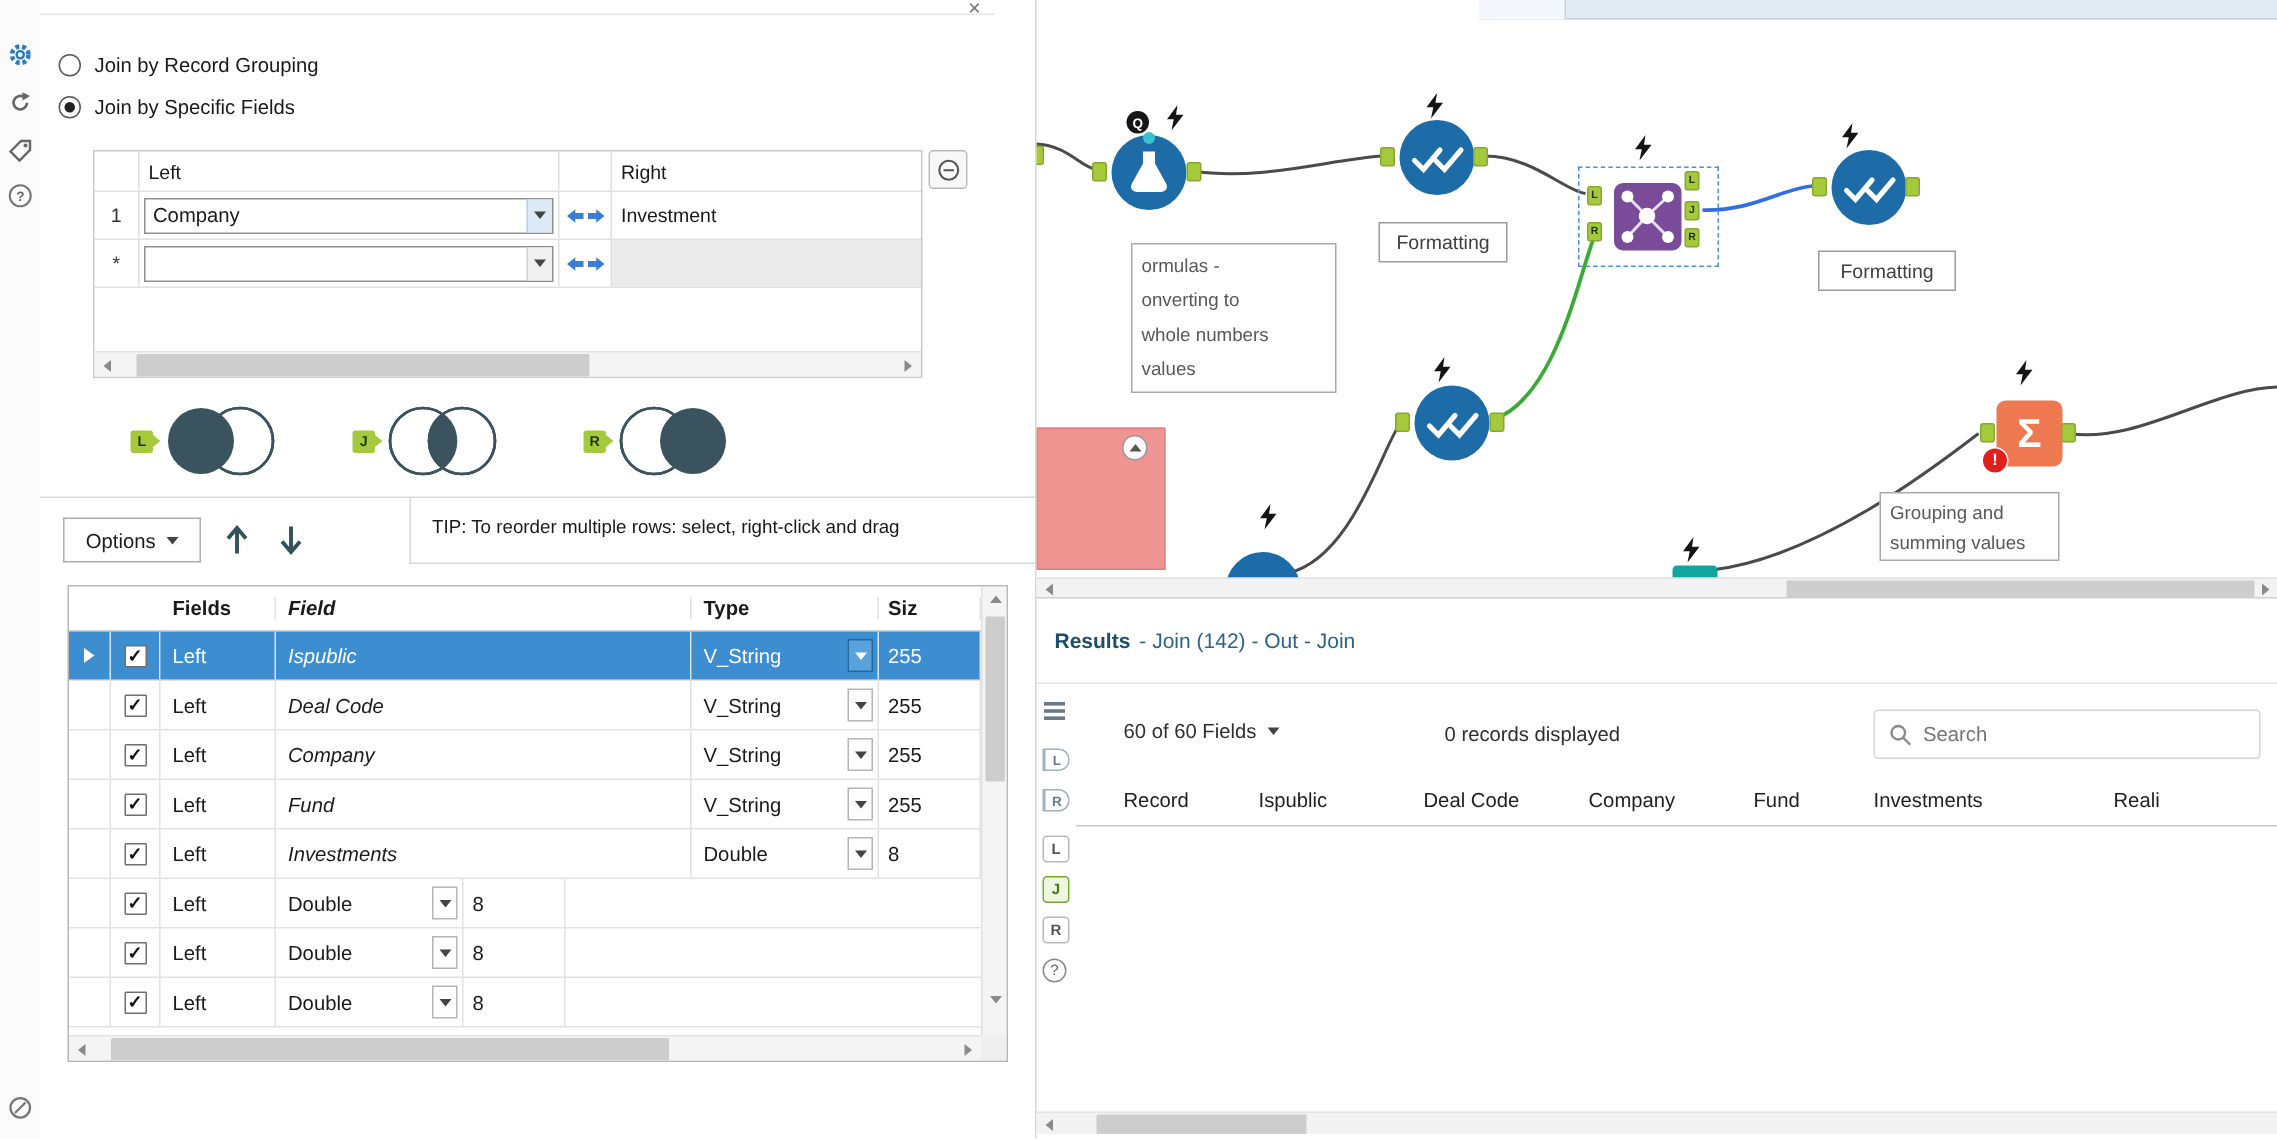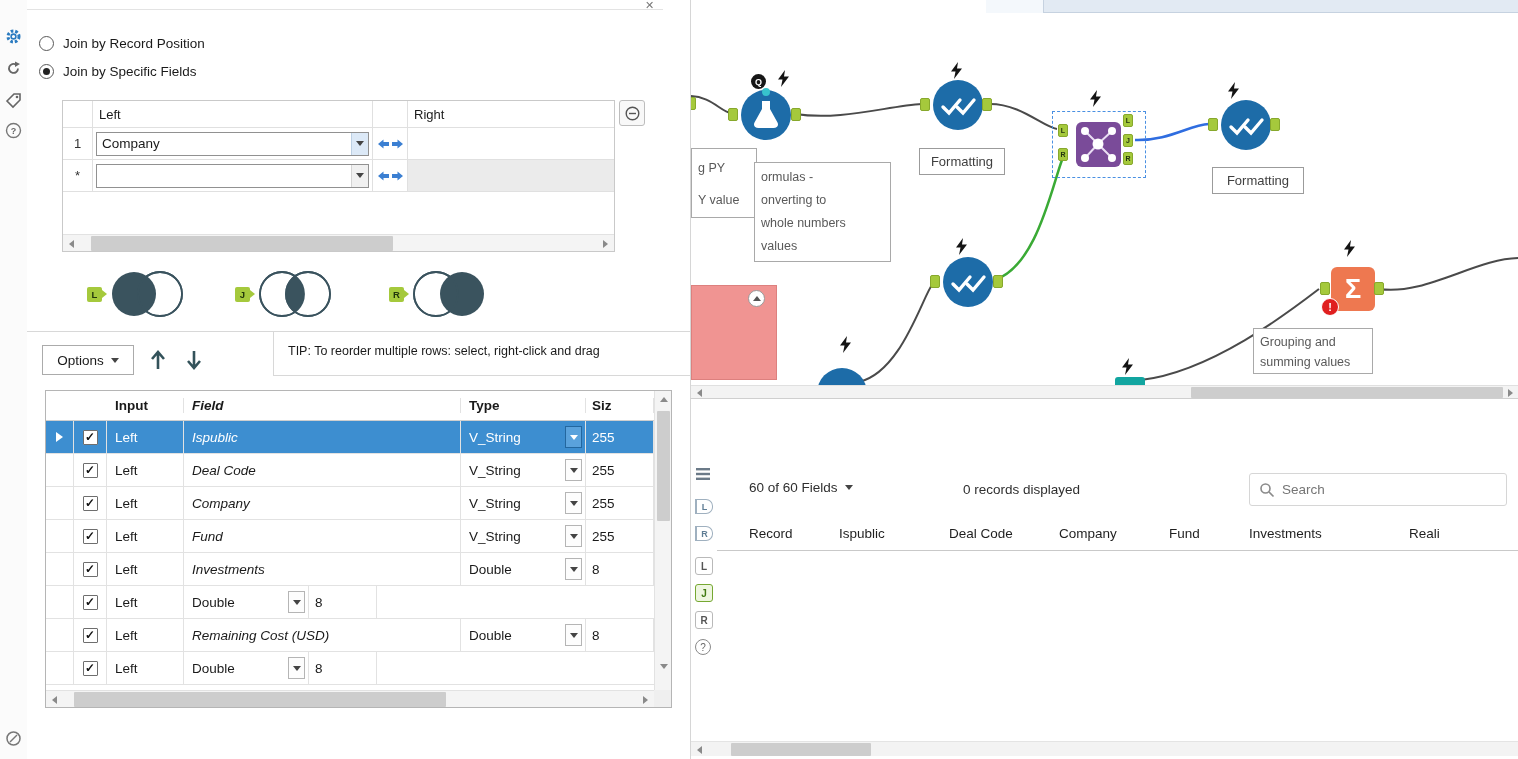--- a/index.html
+++ b/index.html
@@ -143,21 +143,21 @@
       <line x1="5" y1="12" x2="12" y2="5" stroke="#777" stroke-width="1.5"></line>
     </svg>
   </div>
 
   <div class="config-panel">
     <div class="cp-topline"></div>
     <span class="cp-close">✕</span>
 
     <div class="radio-row" style="top:33px">
       <span class="radio"></span>
-      <span class="radio-lbl">Join by Record Position</span>
+      <span class="radio-lbl">Join by Record Grouping</span>
     </div>
     <div class="radio-row" style="top:61px">
       <span class="radio on"></span>
       <span class="radio-lbl">Join by Specific Fields</span>
     </div>
 
     <div class="join-table">
       <div class="jt-row jt-head">
         <div class="jt-num"></div>
         <div class="jt-left">Left</div>
@@ -173,20 +173,21 @@
                 <i class="car"></i>
               </span>
           </div>
         </div>
         <div class="jt-arr">
           <svg width="25" height="12" viewBox="0 0 25 12">
             <polygon points="0,6 5.5,1.5 5.5,4 11,4 11,8 5.5,8 5.5,10.5" fill="#3b7fd2"></polygon>
             <polygon points="25,6 19.5,1.5 19.5,4 14,4 14,8 19.5,8 19.5,10.5" fill="#3b7fd2"></polygon>
           </svg>
         </div>
+        <div class="jt-right">Investment</div>
       </div>
       <div class="jt-row jt-r">
         <div class="jt-num">*</div>
         <div class="jt-left">
           <div class="combo empty">
             <span class="cv"></span>
             <span class="cbtn">
                 <i class="car"></i>
               </span>
           </div>
@@ -263,21 +264,21 @@
     </svg>
     <svg class="abs" style="left:158px; top:348px" width="18" height="24" viewBox="0 0 18 24">
       <path d="M9,3 L9,18 M3,13 L9,20 L15,13" fill="none" stroke="#33525a" stroke-width="2.6"></path>
     </svg>
     <div class="tip-box">TIP: To reorder multiple rows: select, right-click and drag</div>
 
     <div class="fgrid">
       <div class="fg-hrow">
         <div class="fg-sel" style="font-weight:normal"></div>
         <div class="fg-cb"></div>
-        <div class="fg-input">Input</div>
+        <div class="fg-input">Fields</div>
         <div class="fg-field">Field</div>
         <div class="fg-type">Type</div>
         <div class="fg-size">Siz</div>
       </div>
 
       <div class="fg-row sel">
         <div class="fg-sel">
             <span class="selarrow"></span>
           </div>
         <div class="fg-cb">
@@ -386,21 +387,20 @@
       </div>
 
       <div class="fg-row">
         <div class="fg-sel"></div>
         <div class="fg-cb">
             <span class="cb">
               <span class="cbt">✓</span>
             </span>
           </div>
         <div class="fg-input">Left</div>
-        <div class="fg-field">Remaining Cost (USD)</div>
         <div class="fg-type">
             <span>Double</span>
             <span class="type-caret">
               <i class="car"></i>
             </span>
           </div>
         <div class="fg-size">8</div>
       </div>
 
       <div class="fg-row">
@@ -451,24 +451,20 @@
       <path class="wire-gray" d="M 450,380 C 520,372 598,312 628,289"></path>
       <path class="wire-gray" d="M 688,289 C 735,296 785,258 829,258"></path>
       <path class="wire-green" d="M 304,280 C 345,266 360,190 371,160"></path>
       <path class="wire-blue" d="M 444,140 C 478,141 498,125 518,124"></path>
     </svg>
 
     <div class="tabstrip">
       <div class="tab-active"></div>
     </div>
 
-    <div class="ann-box" style="left:0; top:148px; width:66px; height:70px; line-height:32px">
-      <div>g PY</div>
-      <div>Y value</div>
-    </div>
     <div class="ann-box" style="left:562px; top:328px; width:120px; height:46px; line-height:20px">
       <div>Grouping and</div>
       <div>summing values</div>
     </div>
     <div class="ann-box" style="left:63px; top:162px; width:137px; height:100px; line-height:23px">
       <div>ormulas -</div>
       <div>onverting to</div>
       <div>whole numbers</div>
       <div>values</div>
     </div>
@@ -577,20 +573,24 @@
           <i class="tri-l"></i>
         </span>
       <span class="sb-thumb" style="left:500px; width:312px; height:11px"></span>
       <span class="sb-btn" style="right:0; height:13px">
           <i class="tri-r"></i>
         </span>
     </div>
   </div>
 
   <div class="results">
+    <div class="res-head">
+      <span class="res-title">Results</span>
+      <span class="res-sub">- Join (142) - Out - Join</span>
+    </div>
 
     <svg class="res-strip-ic" style="top:68px" width="16" height="14" viewBox="0 0 16 14">
       <rect x="1" y="1" width="14" height="2.4" fill="#6b7a88"></rect>
       <rect x="1" y="5.8" width="14" height="2.4" fill="#6b7a88"></rect>
       <rect x="1" y="10.6" width="14" height="2.4" fill="#6b7a88"></rect>
     </svg>
     <div class="res-strip-ic meta-ic" style="top:100px">L</div>
     <div class="res-strip-ic meta-ic" style="top:127px">R</div>
     <div class="res-strip-ic out-btn" style="top:158px">L</div>
     <div class="res-strip-ic out-btn on" style="top:185px">J</div>

